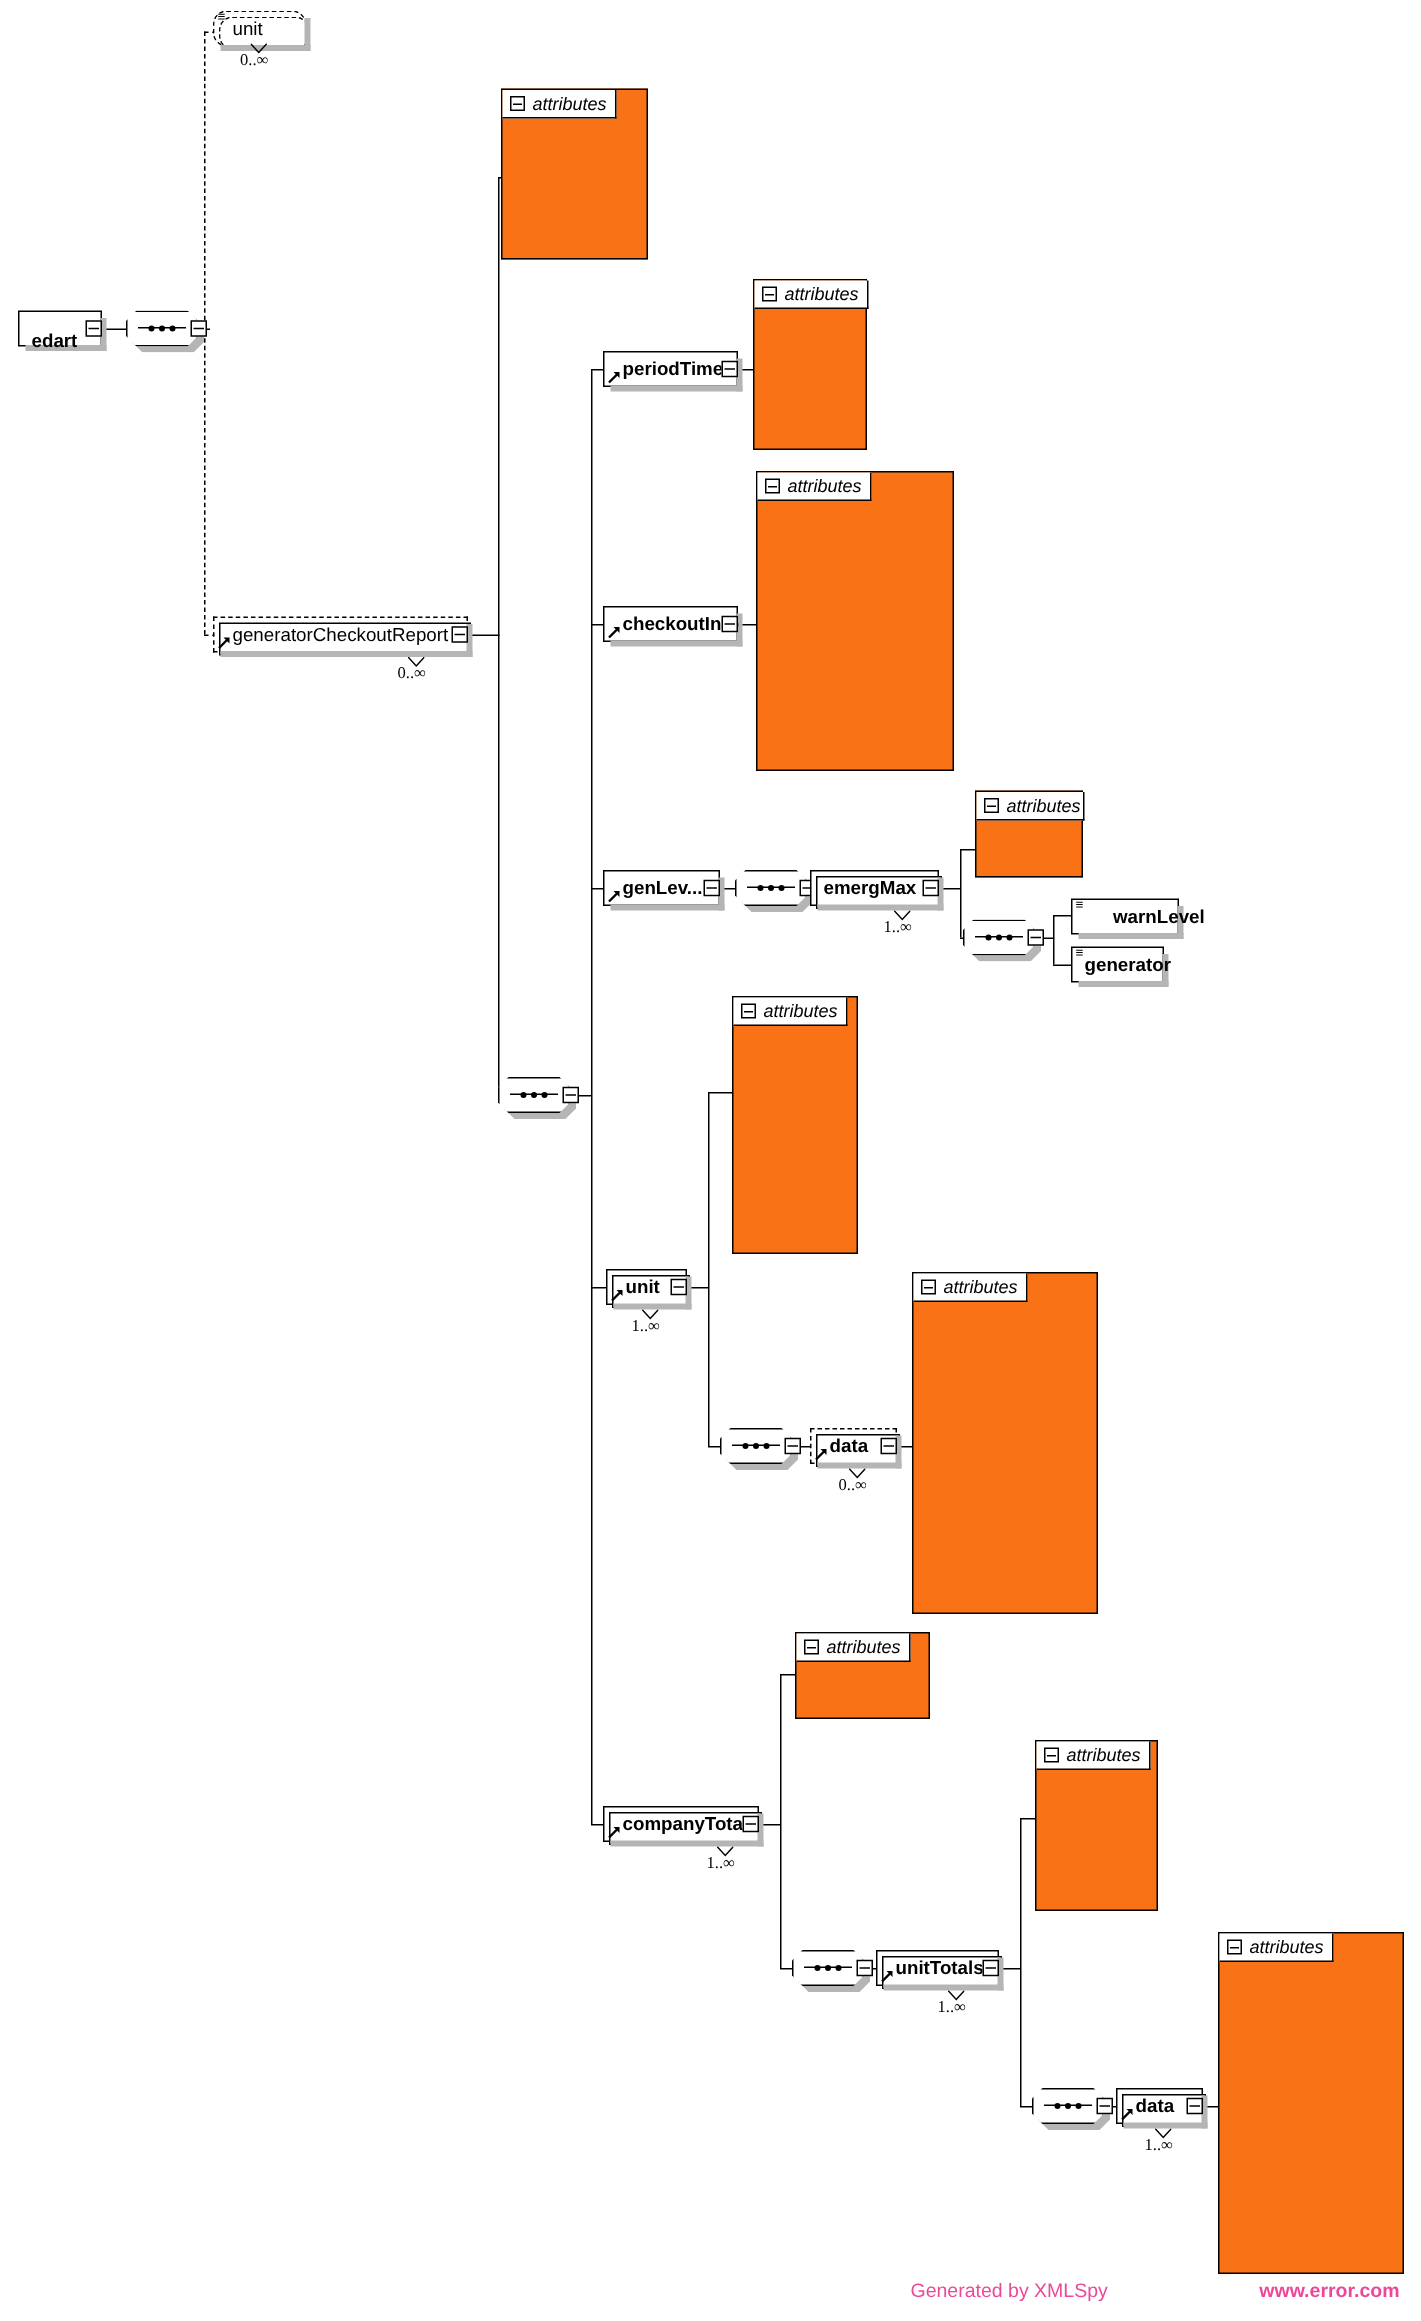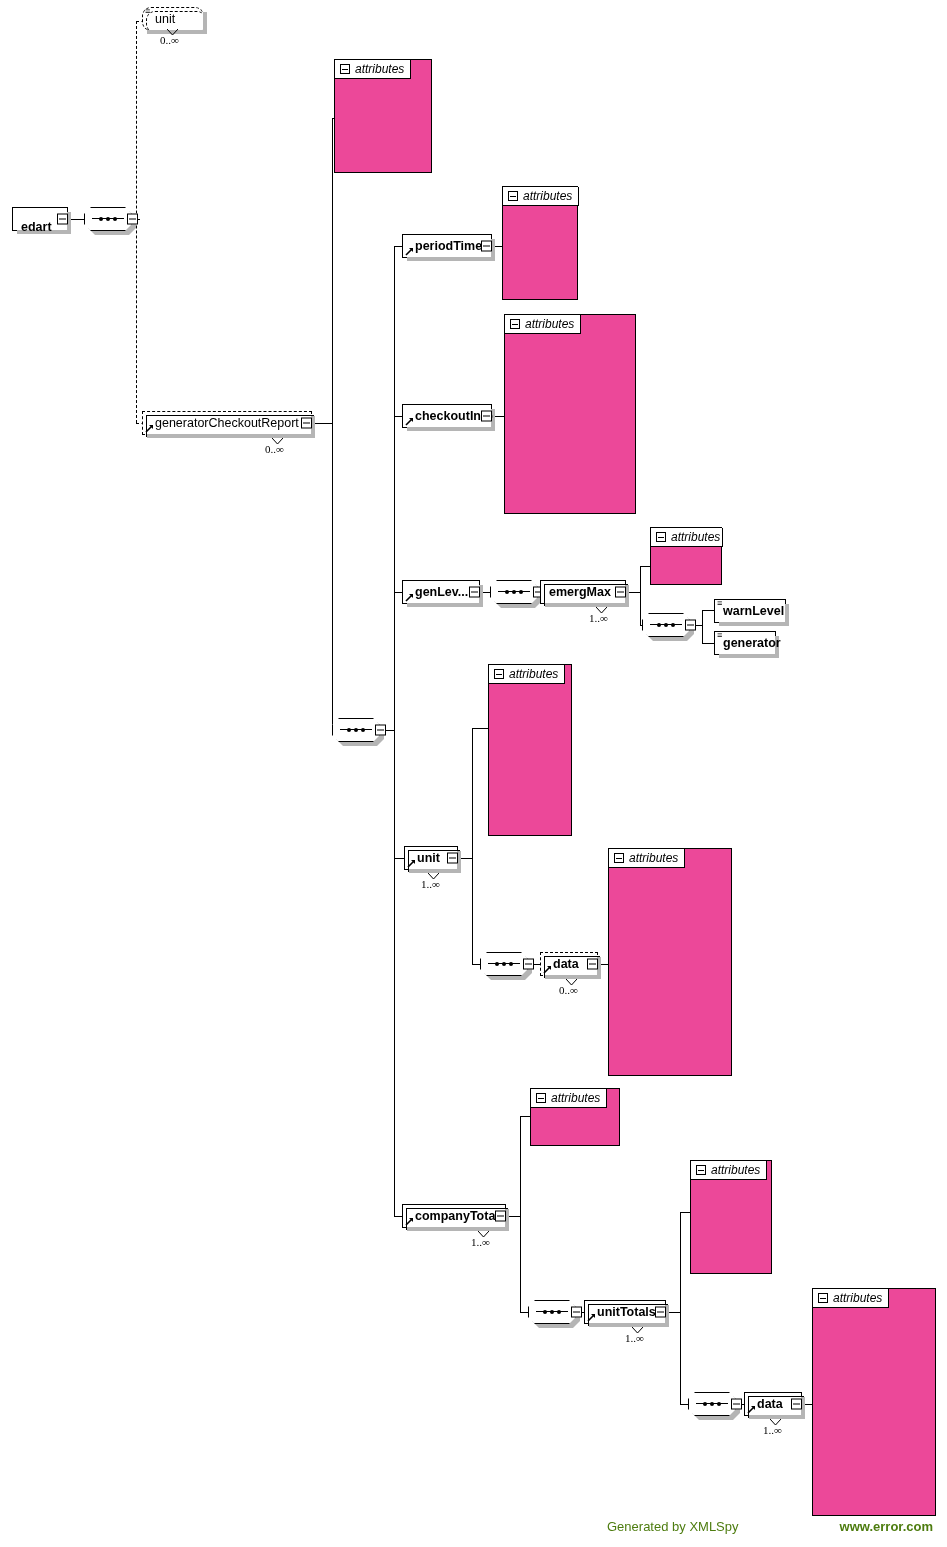--- a/index.html
+++ b/index.html
@@ -114,21 +114,21 @@
   .seq .bar{position:absolute;left:8px;top:11px;width:32px;height:1px;background:#000;}
   .seq .dot{position:absolute;top:9.5px;width:4px;height:4px;background:#000;border-radius:50%;}
   .seq .d1{left:15px;}.seq .d2{left:22px;}.seq .d3{left:29px;}
   .seq .expander{right:-6px;}
 
   
   .attrs{
     position:absolute;
     box-sizing:border-box;
     border:1px solid #000;
-    background:#ec4899;
+    background:#f97316;
     z-index:4;
   }
   .attrs .hdr{
     position:absolute;left:0;top:0;height:19px;
     display:flex;align-items:center;gap:5px;
     padding:0 8px 0 5px;
     background:#fff;
     border-right:1px solid #000;
     border-bottom:1px solid #000;
     box-sizing:border-box;
@@ -151,21 +151,21 @@
     display:flex;align-items:center;
     padding:0 7px;
     font-size:12.5px;font-weight:bold;color:#000;white-space:nowrap;
   }
   .attr .shadow{position:absolute;left:4px;top:100%;width:100%;height:4px;background:#b5b5b5;z-index:-1;}
   .attr .shadow-r{position:absolute;left:100%;top:4px;width:4px;height:100%;background:#b5b5b5;z-index:-1;}
 
   
   .footer{
     position:absolute;bottom:8px;left:0;width:947px;height:20px;
-    font-size:13px;color:#4d7c0f;
+    font-size:13px;color:#ec4899;
   }
   .footer .gen{position:absolute;left:607px;top:0;font-family:"Liberation Sans",sans-serif;}
   .footer .url{position:absolute;right:14px;top:0;font-weight:bold;}
 </style>
 </head>
 <body>
 
 <div id="canvas">
 
   <div class="ln h" style="left:68px;top:219px;width:16px;"></div>
@@ -457,21 +457,21 @@
     <span class="oct"></span>
     <span class="bar"></span>
     <span class="dot d1"></span>
     <span class="dot d2"></span>
     <span class="dot d3"></span>
     <span class="expander"></span>
   </div>
 
   <div class="node" style="left:714px;top:599px;width:72px;">
     <span class="textglyph">≡</span>
-    <span class="lbl" style="padding-left:8px;">warnLevel</span>
+    <span class="lbl" style="padding-left:8px;margin-left:19px;">warnLevel</span>
     <span class="shadow"></span>
     <span class="shadow-r"></span>
   </div>
   <div class="node" style="left:714px;top:631px;width:62px;">
     <span class="textglyph">≡</span>
     <span class="lbl" style="padding-left:8px;">generator</span>
     <span class="shadow"></span>
     <span class="shadow-r"></span>
   </div>
 

